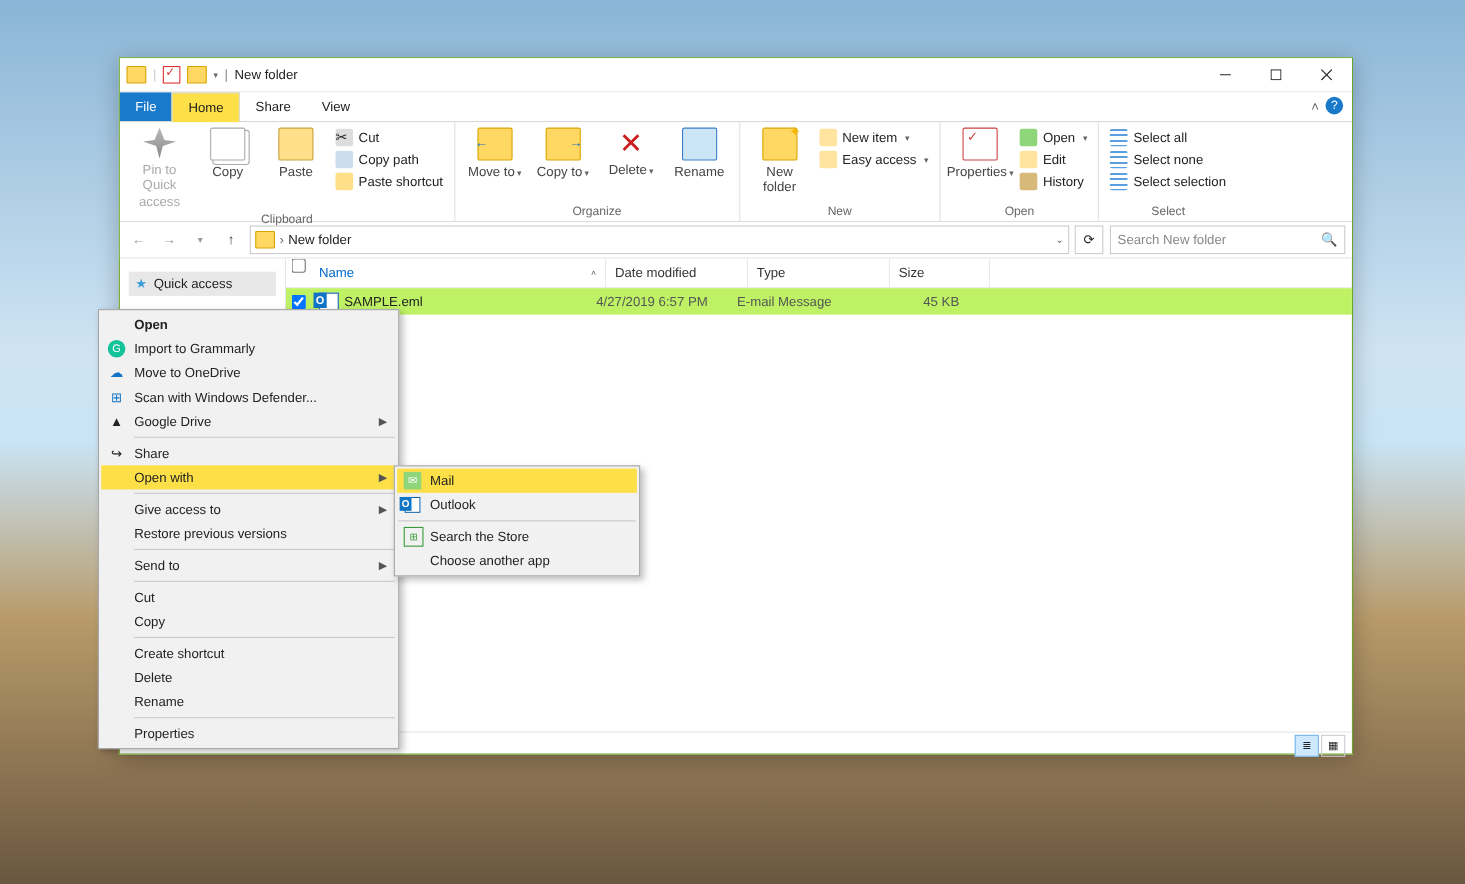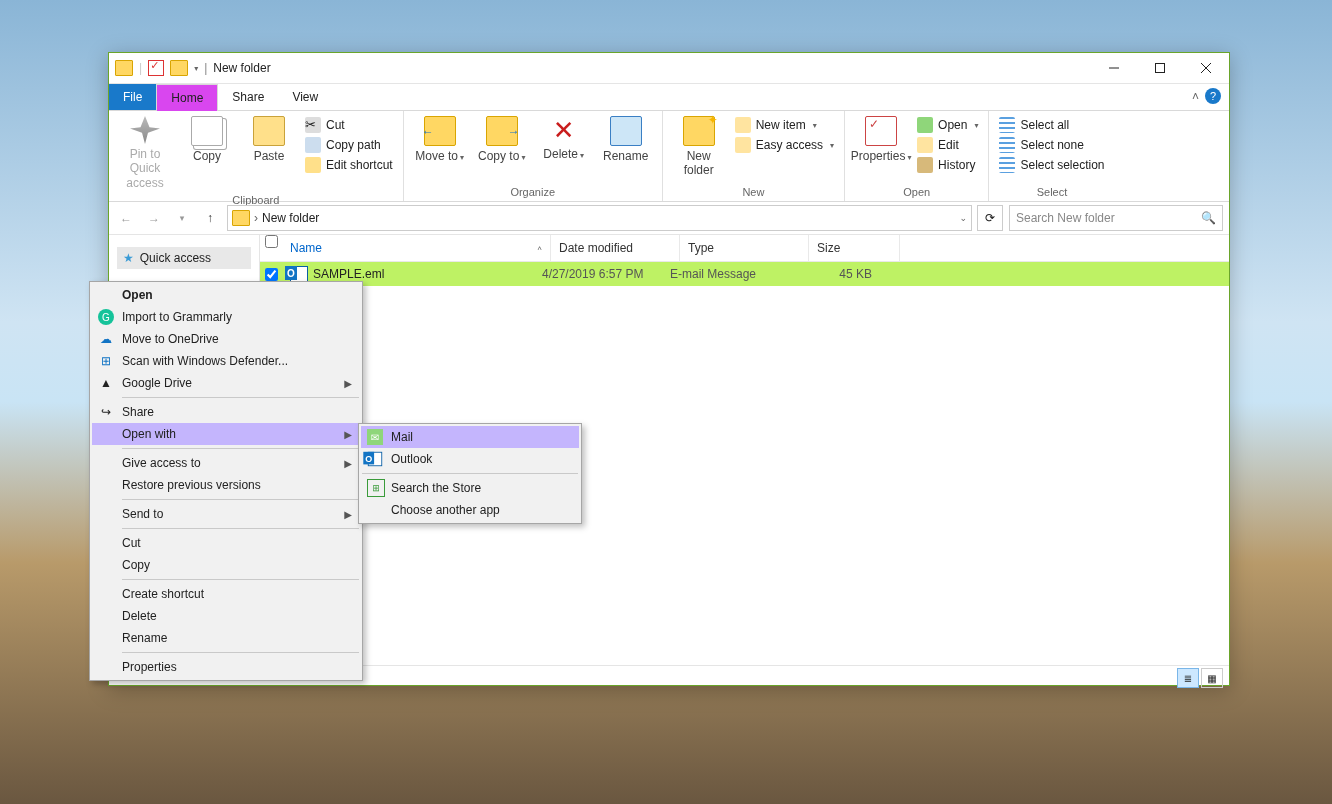--- a/index.html
+++ b/index.html
@@ -11,21 +11,21 @@
   .folder-ico{width:16px;height:14px;background:#ffd763;border:1px solid #d9a502;border-radius:1px;position:relative}
   .check-ico{width:14px;height:14px;border:1px solid #d33;position:relative}
   .check-ico::after{content:"✓";color:#d33;font-size:11px;position:absolute;top:-2px;left:1px}
   .title-sep{color:#888}
   .win-controls{margin-left:auto;display:flex}
   .win-btn{width:46px;height:30px;display:flex;align-items:center;justify-content:center}
   
   .tabs{height:26px;display:flex;align-items:stretch;background:#fff;border-bottom:1px solid #d9d9d9;position:relative}
   .tab{padding:0 14px;display:flex;align-items:center;cursor:default}
   .tab.file{background:#1979ca;color:#fff}
-  .tab.active{background:#d946ef;border:1px solid #d9d9d9;border-bottom:none;margin-bottom:-1px}
+  .tab.active{background:#fde047;border:1px solid #d9d9d9;border-bottom:none;margin-bottom:-1px}
   .help-ico{position:absolute;right:8px;top:4px;width:16px;height:16px;background:#1979ca;color:#fff;border-radius:50%;font-size:11px;display:flex;align-items:center;justify-content:center}
   .chev-up{position:absolute;right:30px;top:6px;color:#666}
   
   .ribbon{height:90px;background:#fff;border-bottom:1px solid #d9d9d9;display:flex}
   .group{border-right:1px solid #e0e0e0;display:flex;flex-direction:column;padding:3px 6px 0}
   .group-body{flex:1;display:flex;align-items:flex-start;gap:2px}
   .group-label{text-align:center;color:#666;font-size:11px;padding:2px 0 3px}
   .big-btn{display:flex;flex-direction:column;align-items:center;justify-content:center;width:56px;padding:2px 2px;color:#444;text-align:center;line-height:1.2}
   .big-btn .ico{width:30px;height:28px;margin-bottom:3px}
   .big-btn.disabled{color:#aaa}
@@ -78,21 +78,21 @@
   .cell.type{width:112px;color:#555}
   .cell.size{width:74px;text-align:right;color:#555}
   .outlook-ico{width:16px;height:14px;background:#fff;border:1px solid #0a5fa4;position:relative}
   .outlook-ico::before{content:"O";position:absolute;left:-6px;top:-1px;background:#1274c4;color:#fff;font-size:10px;width:12px;height:14px;display:flex;align-items:center;justify-content:center;font-weight:bold}
   .statusbar{height:24px;border-top:1px solid #e5e5e5;display:flex;align-items:center;justify-content:flex-end;gap:2px;padding:0 6px}
   .view-toggle{width:20px;height:18px;border:1px solid #ccc;display:flex;align-items:center;justify-content:center;font-size:10px}
   .view-toggle.active{background:#cde8ff;border-color:#7ab6e8}
   
   .menu{position:absolute;background:#f1f1f1;border:1px solid #a6a6a6;box-shadow:3px 3px 6px rgba(0,0,0,.25);padding:2px}
   .menu .mi{height:22px;display:flex;align-items:center;padding:0 24px 0 30px;position:relative;white-space:nowrap}
-  .menu .mi.hov{background:#c4b5fd}
+  .menu .mi.hov{background:#fde047}
   .menu .mi.bold{font-weight:600}
   .menu .sep{height:1px;background:#c9c9c9;margin:3px 1px 3px 30px}
   .menu .sepfull{height:1px;background:#c9c9c9;margin:3px 1px}
   .menu .mi .micon{position:absolute;left:6px;width:16px;height:16px;display:flex;align-items:center;justify-content:center}
   .menu .mi .arrow{position:absolute;right:8px;font-size:10px;color:#555}
   .ctx1{left:89px;top:281px;width:268px}
   .ctx2{left:358px;top:423px;width:218px}
 </style>
 </head>
 <body>
@@ -157,21 +157,21 @@
           <div class="small-btn">
               <span class="ico generic scissors"></span>
               <span>Cut</span>
             </div>
           <div class="small-btn">
               <span class="ico generic" style="background:#cde"></span>
               <span>Copy path</span>
             </div>
           <div class="small-btn">
               <span class="ico generic" style="background:#ffe08a"></span>
-              <span>Edit shortcut</span>
+              <span>Paste shortcut</span>
             </div>
         </div>
       </div>
       <div class="group-label">Clipboard</div>
     </div>
 
     <div class="group">
       <div class="group-body">
         <div class="big-btn">
             <span class="ico move"></span>

